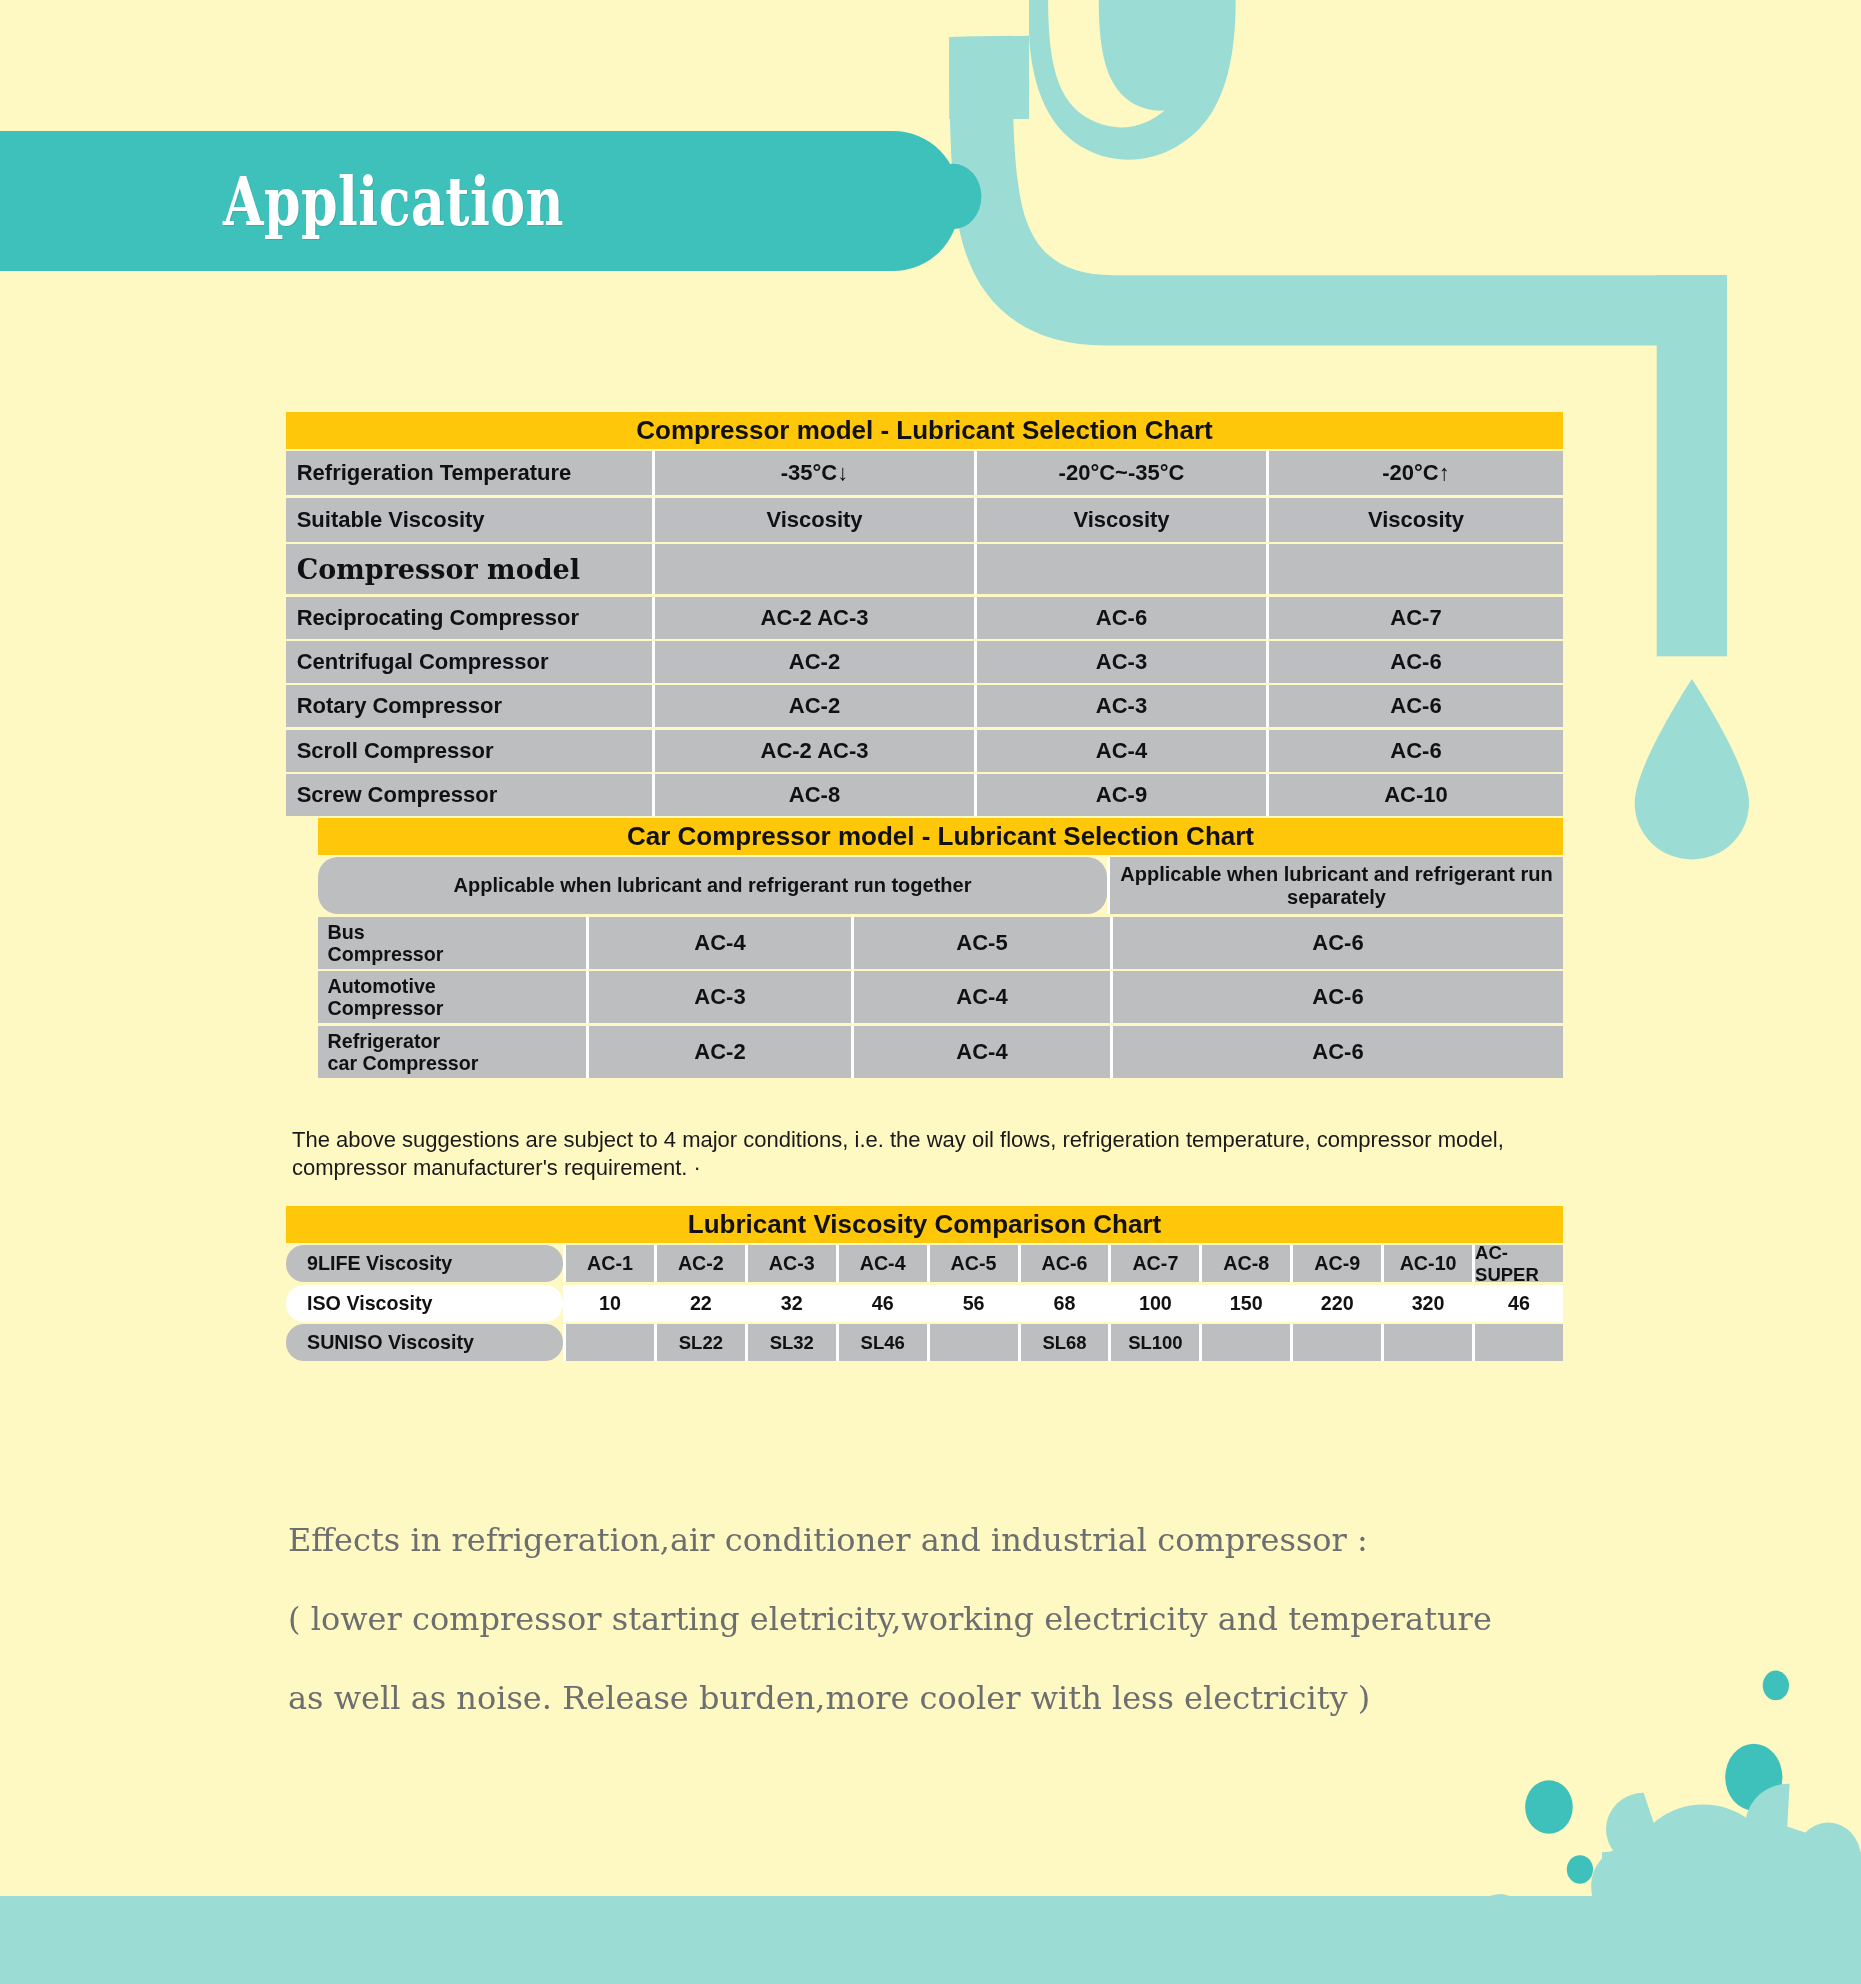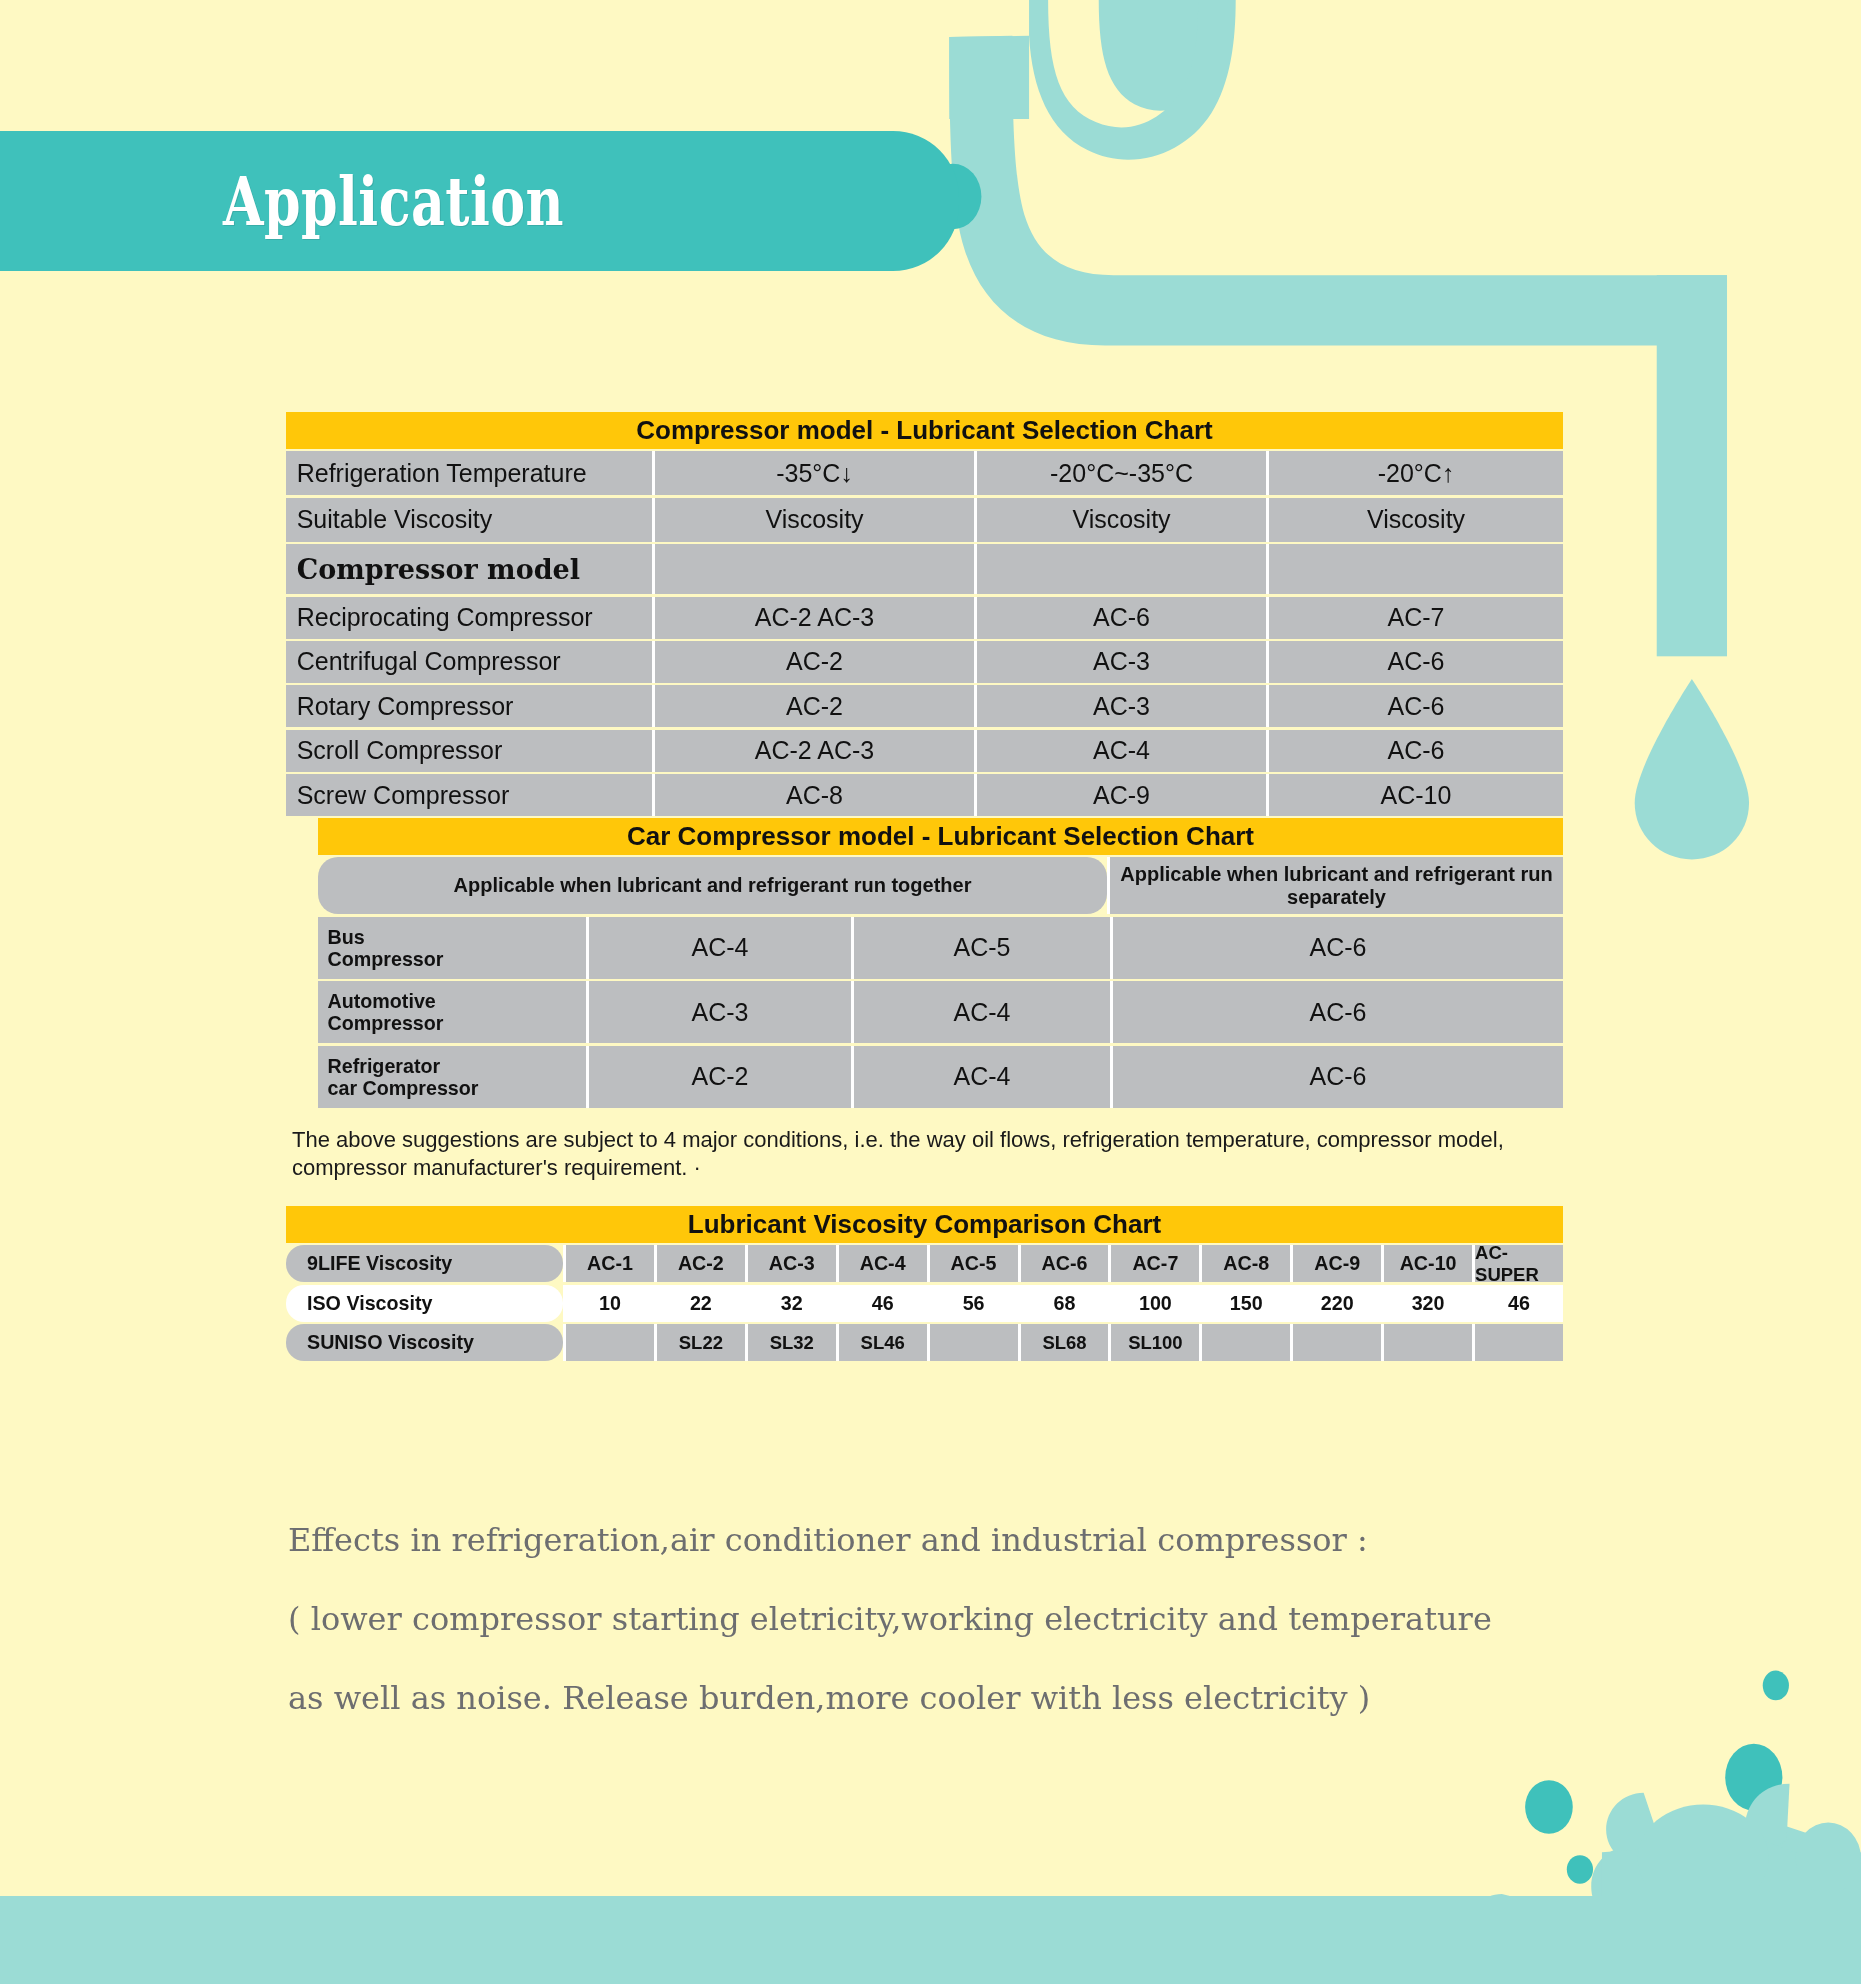--- a/index.html
+++ b/index.html
@@ -71,22 +71,22 @@
   }
 
   .row {
     display: flex;
     width: 100%;
     margin-top: 2.4px;
   }
   .cell {
     background: #bcbec0;
     color: #111111;
-    font-weight: normal;
-    font-size: 25px;
+    font-weight: bold;
+    font-size: 22px;
     display: flex;
     align-items: center;
     overflow: hidden;
   }
   .cell.left  { justify-content: flex-start; padding-left: 10.7px; }
   .cell.mid   { justify-content: center; }
   .cell.blank { }
   .gap { width: 3px; flex: 0 0 3px; background: #ffffff; }
 
   
@@ -108,21 +108,21 @@
   
   .t2-c0 { flex: 0 0 268px; }
   .t2-c1 { flex: 0 0 262px; }
   .t2-c2 { flex: 0 0 256px; }
   .t2-c3 { flex: 1 1 auto; }
 
   .t2-hdr-left  { flex: 0 0 789px; border-radius: 20px; }
   .t2-hdr-right { flex: 1 1 auto; }
 
   .t2-head-row { height: 57px; }
-  .t2-row      { height: 62px; }
+  .t2-row      { height: 52px; }
 
   .t2-hdr-cell {
     background: #bcbec0;
     color: #111111;
     font-weight: bold;
     font-size: 20px;
     display: flex;
     align-items: center;
     justify-content: center;
     text-align: center;

